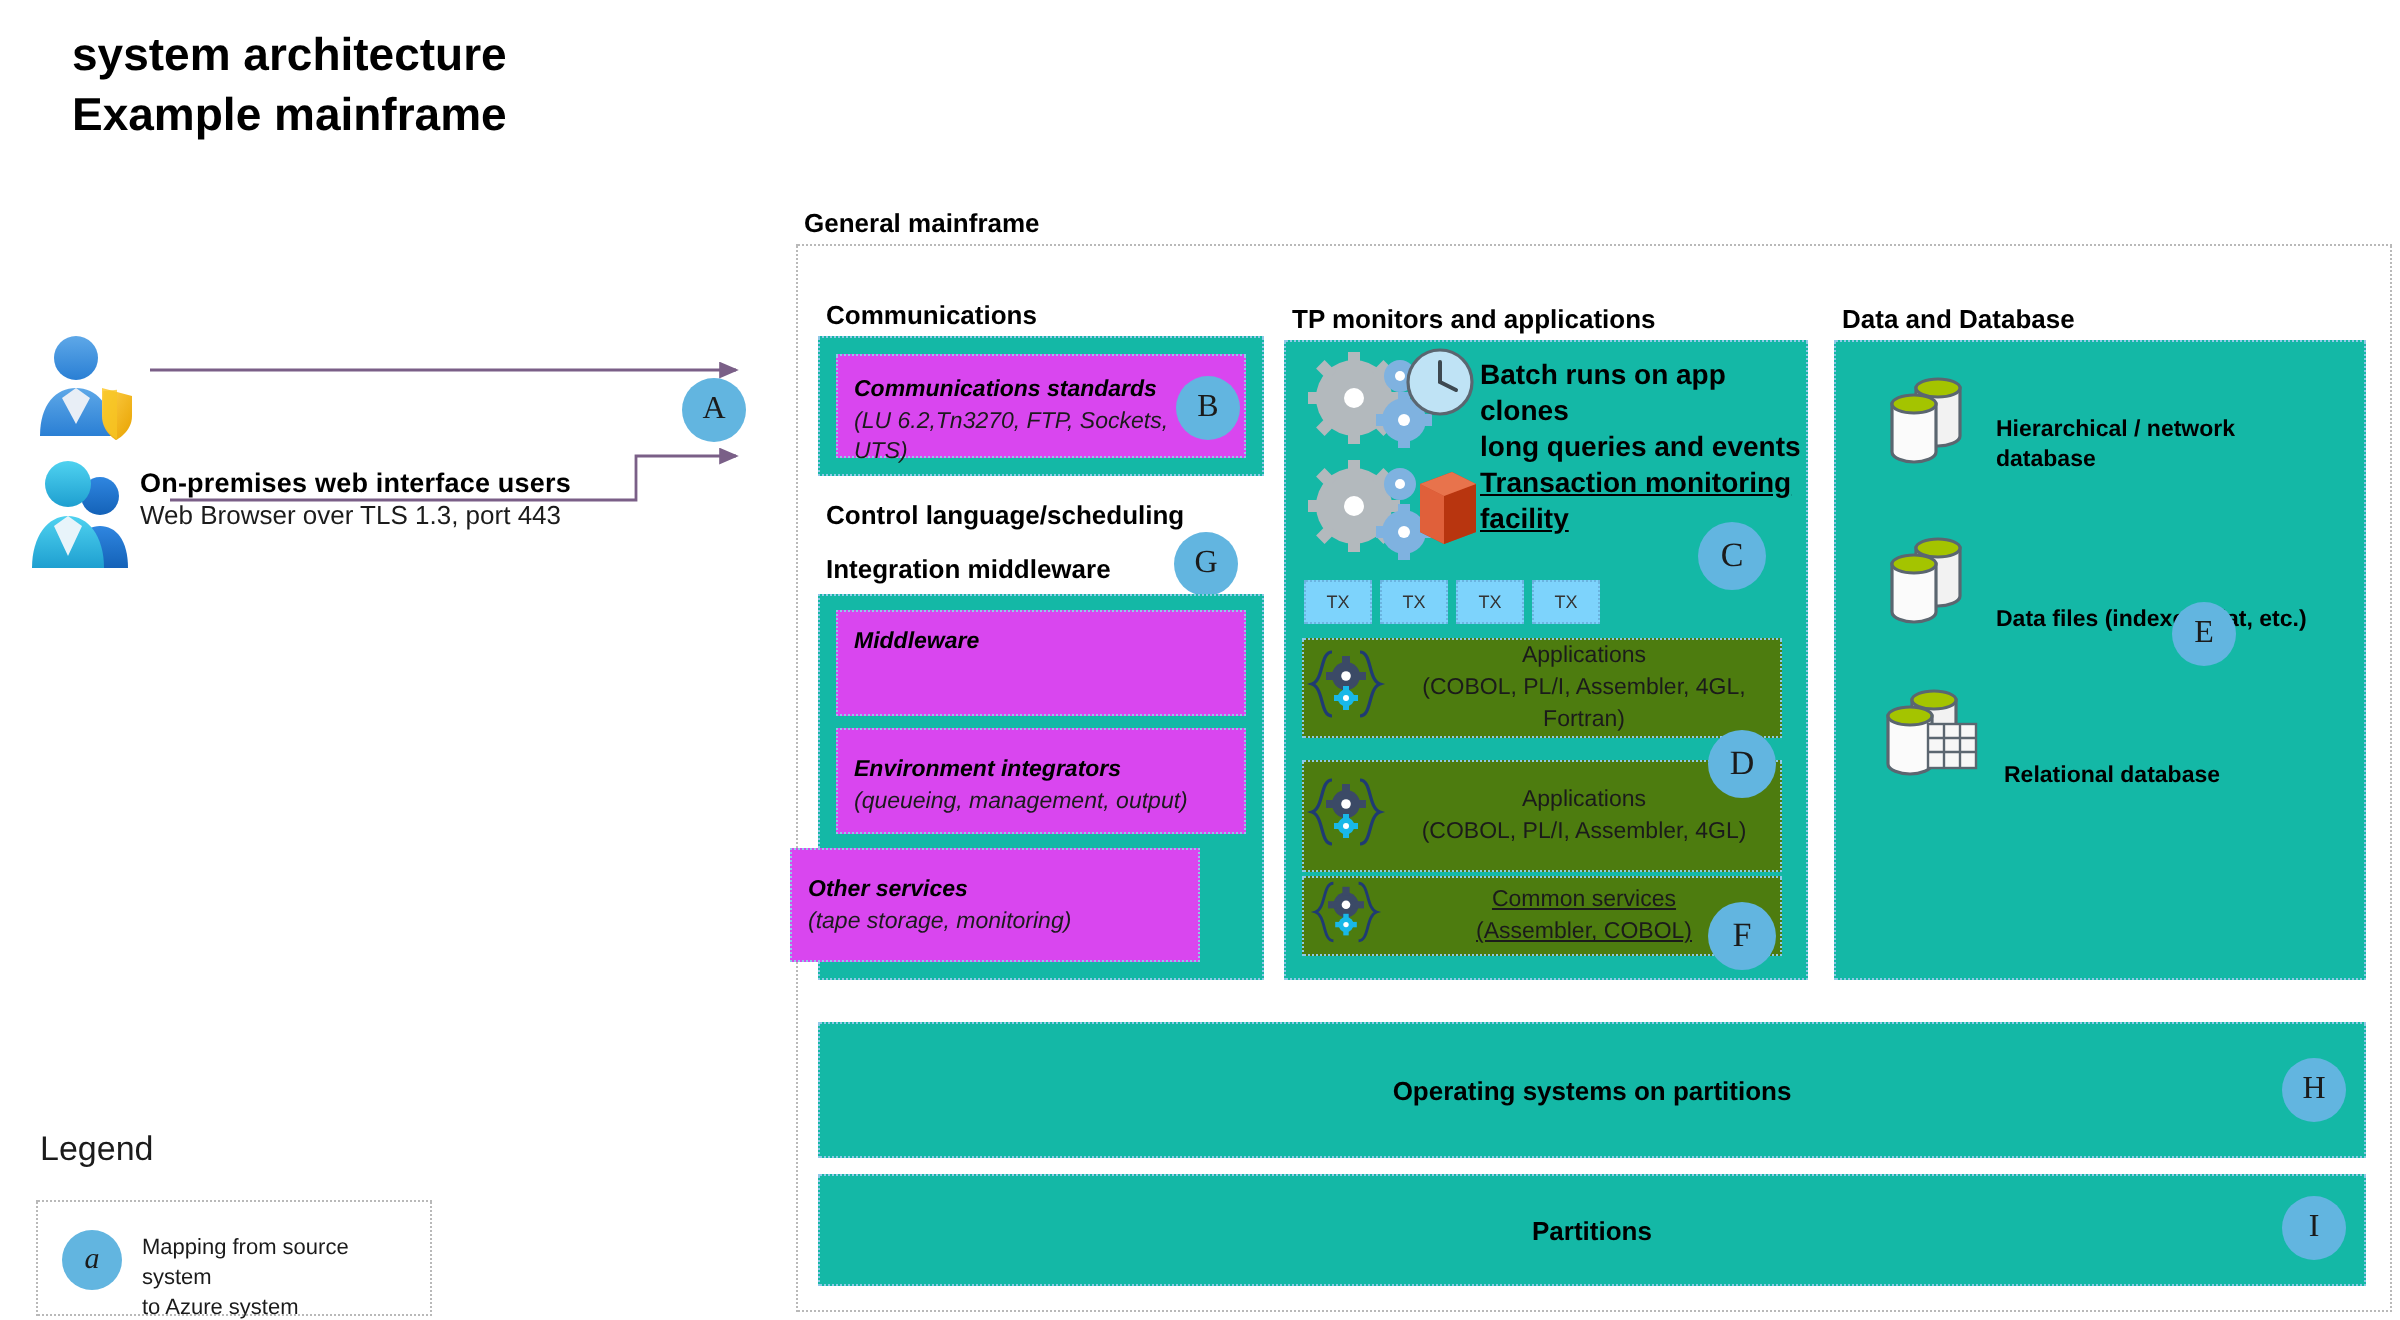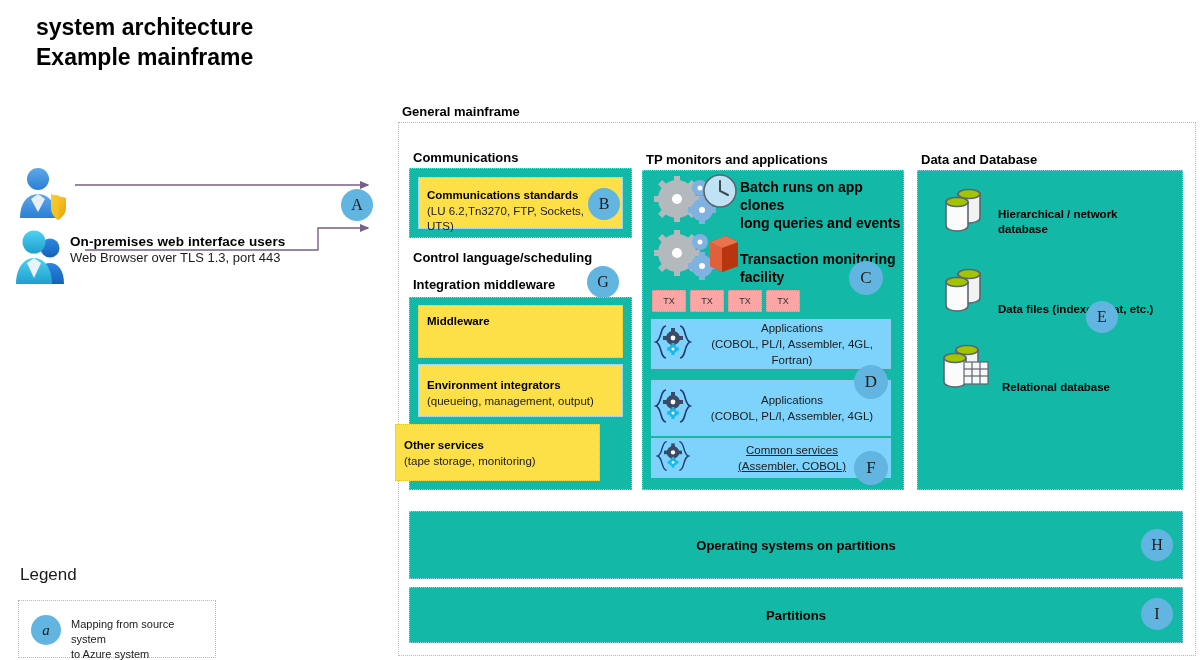--- a/index.html
+++ b/index.html
@@ -33,37 +33,38 @@
   }
   .badge-32{width:32px;height:32px;font-size:16px;}
   .badge-34{width:34px;height:34px;font-size:17px;}
 
   
   .dotted{border:1px dotted #8fc9e8;box-sizing:border-box;background:#14b8a6;}
   .dotted-gray{border:1px dotted #b9b9b9;box-sizing:border-box;background:#fff;}
   .sect-head{font-size:13px;font-weight:bold;color:#000;}
 
   .inner-box{
-    border:1px dotted #8fc9e8;box-sizing:border-box;background:#fde047;
+    border:1px dotted #8fc9e8;box-sizing:border-box;background:#d946ef;
     position:absolute;
+    font-style:italic;
   }
   .box-title{font-size:11.5px;font-weight:bold;color:#000;line-height:1.35;}
   .box-sub{font-size:11.5px;color:#1b1b1b;line-height:1.35;}
 
   .bold-label{font-size:14px;font-weight:bold;color:#000;line-height:1.28;}
   .center-label{font-size:13px;font-weight:bold;color:#000;}
 
   .tx-box{
-    border:1px dotted #6bb4e0;box-sizing:border-box;background:#fca5a5;
+    border:1px dotted #6bb4e0;box-sizing:border-box;background:#7dd3fc;
     width:34px;height:22px;display:flex;align-items:center;justify-content:center;
     font-size:9px;color:#333;
   }
 
   .app-box{
-    border:1px dotted #8fc9e8;box-sizing:border-box;background:#7dd3fc;
+    border:1px dotted #8fc9e8;box-sizing:border-box;background:#4d7c0f;
     position:absolute;display:flex;align-items:center;
   }
   .app-text{flex:1;text-align:center;font-size:11.5px;color:#1b1b1b;line-height:1.4;}
 
   .db-row{display:flex;align-items:flex-end;}
   .db-label{font-size:11.5px;font-weight:bold;color:#000;line-height:1.35;margin-left:8px;}
 
   
   #legend-title{left:20px;top:565px;font-size:17px;color:#1b1b1b;}
   #legend-box{left:18px;top:600px;width:198px;height:58px;}
@@ -239,21 +240,21 @@
         <rect x="58" y="35" width="6" height="6"></rect>
       <circle cx="48" cy="14" r="8"></circle>
         <circle cx="48" cy="14" r="2.5" fill="#fff"></circle>
     </g>
     <path d="M58,14 L74,8 L86,14 L86,38 L70,44 L58,38 Z" fill="#c8401f"></path>
     <path d="M58,14 L70,20 L70,44 L58,38 Z" fill="#e0603a"></path>
     <path d="M70,20 L86,14 L86,38 L70,44 Z" fill="#b8350f"></path>
     <path d="M58,14 L74,8 L86,14 L70,20 Z" fill="#e8734c"></path>
   </svg>
 </div>
-<div class="abs bold-label" style="left:740px;top:251px;width:165px;">
+<div class="abs bold-label" style="left:740px;top:233px;width:165px;text-decoration:underline;">
   <div>Transaction monitoring</div>
   <div>facility</div>
 </div>
 
 <div class="abs badge badge-34" style="left:849px;top:261px;">C</div>
 
 <div class="abs" style="left:652px;top:290px;display:flex;gap:4px;">
   <div class="tx-box">TX</div>
   <div class="tx-box">TX</div>
   <div class="tx-box">TX</div>

